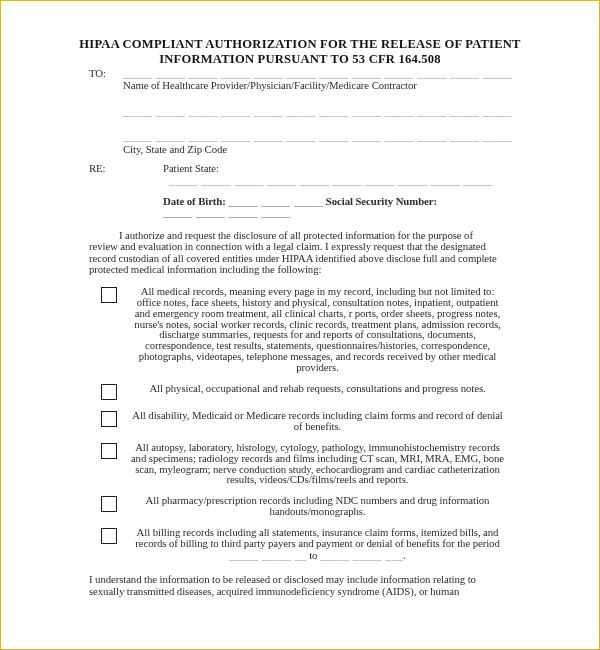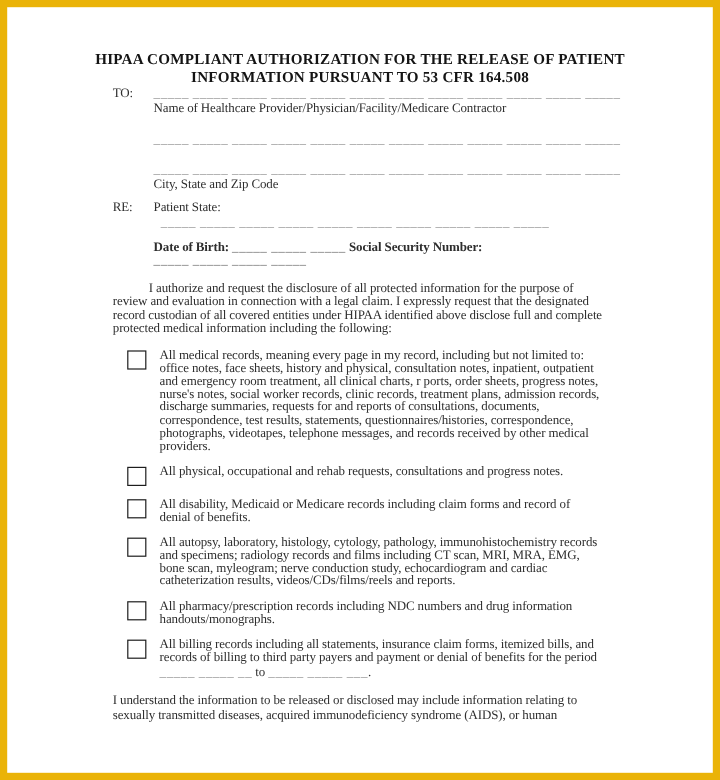--- a/index.html
+++ b/index.html
@@ -1,21 +1,21 @@
 <!DOCTYPE html>
 <html><head>
 <meta charset="utf-8">
 <style>
   html, body { margin: 0; padding: 0; background: #ffffff; }
   .page {
     position: relative;
     width: 600px;
     height: 650px;
     box-sizing: border-box;
-    border: 6px solid #eab308;
+    border: 1px solid #eab308;
     background: #ffffff;
     font-family: "Liberation Serif", serif;
     color: #2e2e2e;
     font-size: 10.8px;
     line-height: 1.07;
     letter-spacing: -0.1px;
     overflow: hidden;
   }
   .title {
     margin-top: 36px;
@@ -34,21 +34,21 @@
 
   .to-section { }
   .field + .field { margin-top: 14px; }
   .blank {
     color: #8f8f8f;
     letter-spacing: 0.5px;
     white-space: nowrap;
   }
   .caption { margin-top: 1px; }
 
-  .re-section { margin-top: 8px; }
+  .re-section { margin-top: 8px; gap: 40px; }
   .re-row2 { margin-top: 9px; font-weight: bold; }
   .inline-gap { margin-left: 6px; }
 
   .auth-paragraph {
     margin-top: 11px;
     text-indent: 30px;
     max-width: 412px;
   }
 
   .items { margin-top: 10px; line-height: 1.01; }
@@ -57,21 +57,21 @@
   .checkbox {
     width: 14px;
     height: 14px;
     flex: none;
     border: 1.5px solid #1d1d1d;
     background: #ffffff;
     margin-left: 12px;
     margin-right: 11px;
     margin-top: 1px;
   }
-  .item-text { flex: 1; min-width: 0; }
+  .item-text { flex: 1; min-width: 0; text-align: center; }
   .period-line { margin-top: 1px; }
 
   .closing-paragraph {
     margin-top: 13px;
     max-width: 416px;
     line-height: 1.1;
   }
 </style>
 </head>
 <body>

